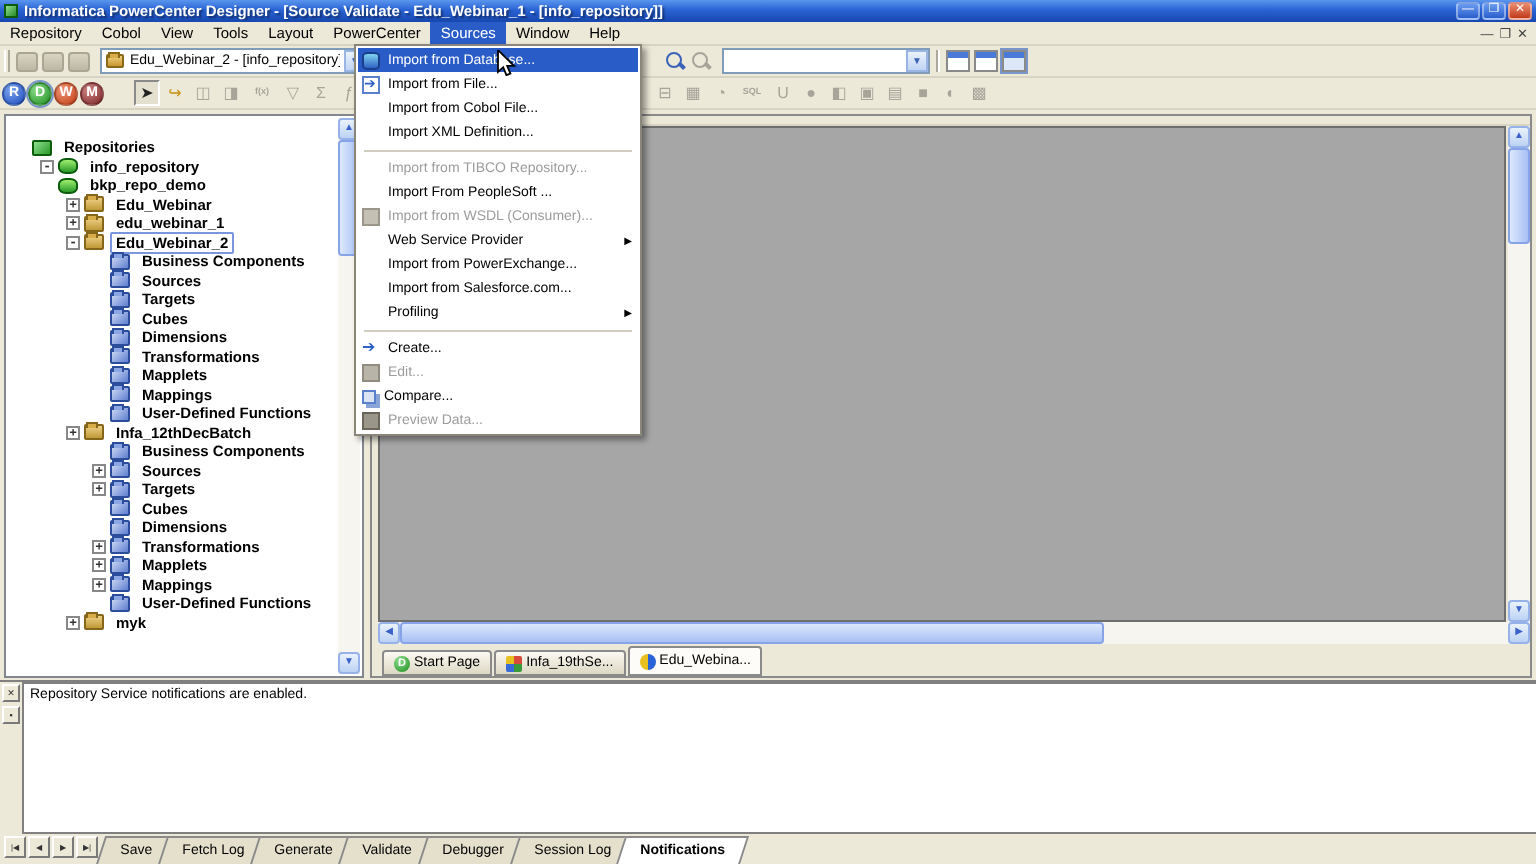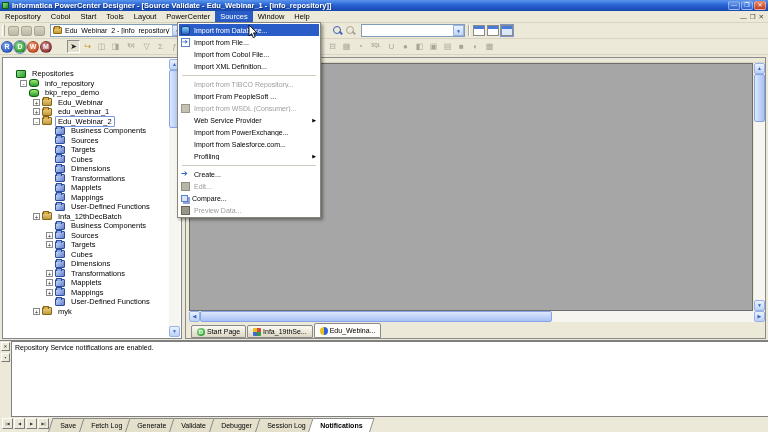--- a/index.html
+++ b/index.html
@@ -50,21 +50,21 @@
   .mag{width:11px;height:11px;position:relative;flex:none;margin-right:2px;}
   .mag::before{content:"";position:absolute;left:1px;top:1px;width:6px;height:6px;border:1.5px solid #3a62b8;border-radius:50%;}
   .mag::after{content:"";position:absolute;left:7px;top:7px;width:4px;height:1.5px;background:#3a62b8;transform:rotate(45deg);}
   .mag.dis::before{border-color:#a8a49a;} .mag.dis::after{background:#a8a49a;}
   .arrange{width:12px;height:11px;border:1px solid #8a8a8a;background:#fff;position:relative;margin-right:2px;flex:none;}
   .arrange::before{content:"";position:absolute;top:0;left:0;right:0;height:3px;background:#4a7ad8;}
   .arrange.pressed{outline:1px solid #7a96c8;background:#dce8f8;}
   
   .main{flex:1;display:flex;min-height:0;background:#ece9d8;padding:2px 2px 1px 2px;}
   .tree-panel{width:180px;flex:none;background:#fff;border:1px solid #828790;position:relative;overflow:hidden;}
-  .tree{position:absolute;left:1px;top:11px;right:12px;bottom:1px;overflow:hidden;}
+  .tree{position:absolute;left:1px;top:11px;right:12px;bottom:1px;overflow:hidden;font-weight:bold;}
   .ti{height:9.5px;display:flex;align-items:center;padding-left:calc(3px + var(--d,0)*13px);font-size:7.5px;white-space:nowrap;color:#000;}
   .expand{width:7px;height:7px;border:1px solid #888;background:#fff;font-size:6px;line-height:5px;text-align:center;color:#333;margin-right:2px;flex:none;font-family:"DejaVu Sans Mono",monospace;}
   .expand.empty{visibility:hidden;}
   .ti-icon{width:10px;height:8px;margin-right:3px;flex:none;position:relative;}
   .ic-root .ti-icon{background:linear-gradient(135deg,#8fe08f,#2a9a2a);border:1px solid #0c5c0c;border-radius:1px;}
   .ic-repo .ti-icon{background:linear-gradient(#9fee6f,#2a9a2a);border:1px solid #0c5c0c;border-radius:4px/3px;}
   .ic-folder .ti-icon{background:linear-gradient(#eecf86,#c09a38);border:1px solid #86661a;border-radius:1px;}
   .ic-folder .ti-icon::before{content:"";position:absolute;top:-2px;left:0;width:4px;height:2px;background:#d8ac48;border:1px solid #86661a;border-bottom:none;}
   .ic-sub .ti-icon{background:linear-gradient(135deg,#cdd9f4,#5f7fd0);border:1px solid #2c4c9c;border-radius:1px;}
   .ic-sub .ti-icon::before{content:"";position:absolute;top:-2px;left:0;width:4px;height:2px;background:#8da6e4;border:1px solid #2c4c9c;border-bottom:none;}
@@ -134,21 +134,21 @@
     <div class="title-text">Informatica PowerCenter Designer - [Source Validate - Edu_Webinar_1 - [info_repository]]</div>
     <div class="win-btn">—</div>
     <div class="win-btn">❐</div>
     <div class="win-btn close">✕</div>
   </div>
 
   <div class="menubar">
 
   <span class="mitem">Repository</span>
       <span class="mitem">Cobol</span>
-      <span class="mitem">Start</span>
+      <span class="mitem">View</span>
       <span class="mitem">Tools</span>
       <span class="mitem">Layout</span>
       <span class="mitem">PowerCenter</span>
       <span class="mitem active">Sources</span>
       <span class="mitem">Window</span>
       <span class="mitem">Help</span>
     </div>
   <div class="mdi-ctrls" style="position:absolute;right:0;top:11px;height:12px;z-index:3;">
     <span>—</span>
     <span>❐</span>

